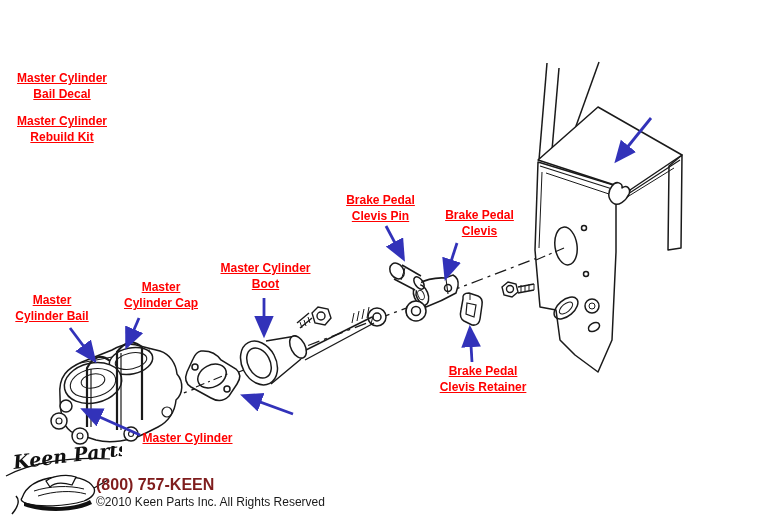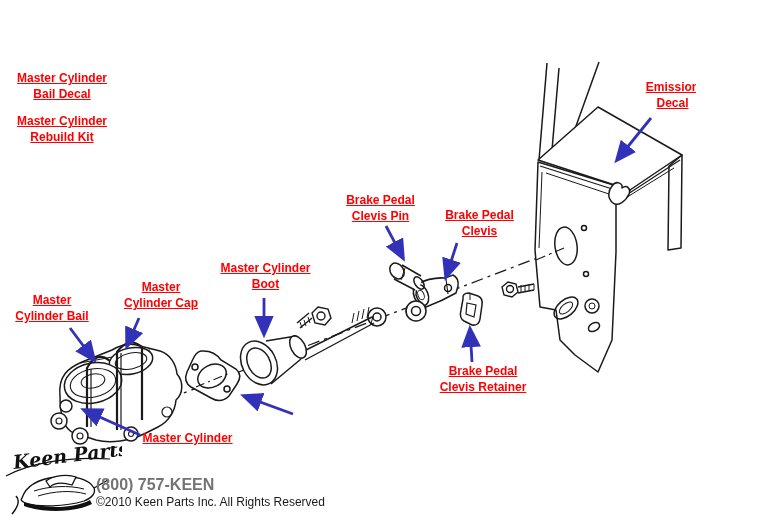--- a/index.html
+++ b/index.html
@@ -7,21 +7,21 @@
     position:relative;width:696px;height:518px;background:#ffffff;
     font-family:"Liberation Sans",sans-serif;overflow:hidden;
   }
   #art{position:absolute;left:0;top:0;}
   .part-label{
     position:absolute;color:#ff0000;font-weight:bold;font-size:12px;
     line-height:16px;text-align:center;text-decoration:underline;
     white-space:pre-line;cursor:pointer;
   }
   .phone{
-    position:absolute;left:96px;top:476px;color:#737373;
+    position:absolute;left:96px;top:476px;color:#7f1d1d;
     font-weight:bold;font-size:16px;line-height:18px;
   }
   .copyright{
     position:absolute;left:96px;top:496px;color:#1a1a1a;
     font-size:12px;line-height:13px;
   }
   .logo{position:absolute;left:4px;top:446px;}
 </style>
 </head>
 <body>
@@ -161,22 +161,20 @@
       <path d="M140,435 L84,410" marker-end="url(#ah)"></path>
       <path d="M293,414 L244,396" marker-end="url(#ah)"></path>
       <path d="M472,362 L470,329" marker-end="url(#ah)"></path>
     </g>
   </svg>
 
   <div class="part-label" style="left:6px;top:70px;width:112px;">Master Cylinder
 Bail Decal</div>
   <div class="part-label" style="left:6px;top:113px;width:112px;">Master Cylinder
 Rebuild Kit</div>
-  <div class="part-label" style="left:615px;top:79px;width:115px;">Emission
-Decal</div>
   <div class="part-label" style="left:323px;top:192px;width:115px;">Brake Pedal
 Clevis Pin</div>
   <div class="part-label" style="left:422px;top:207px;width:115px;">Brake Pedal
 Clevis</div>
   <div class="part-label" style="left:203px;top:260px;width:125px;">Master Cylinder
 Boot</div>
   <div class="part-label" style="left:0px;top:292px;width:104px;">Master
 Cylinder Bail</div>
   <div class="part-label" style="left:105px;top:279px;width:112px;">Master
 Cylinder Cap</div>

